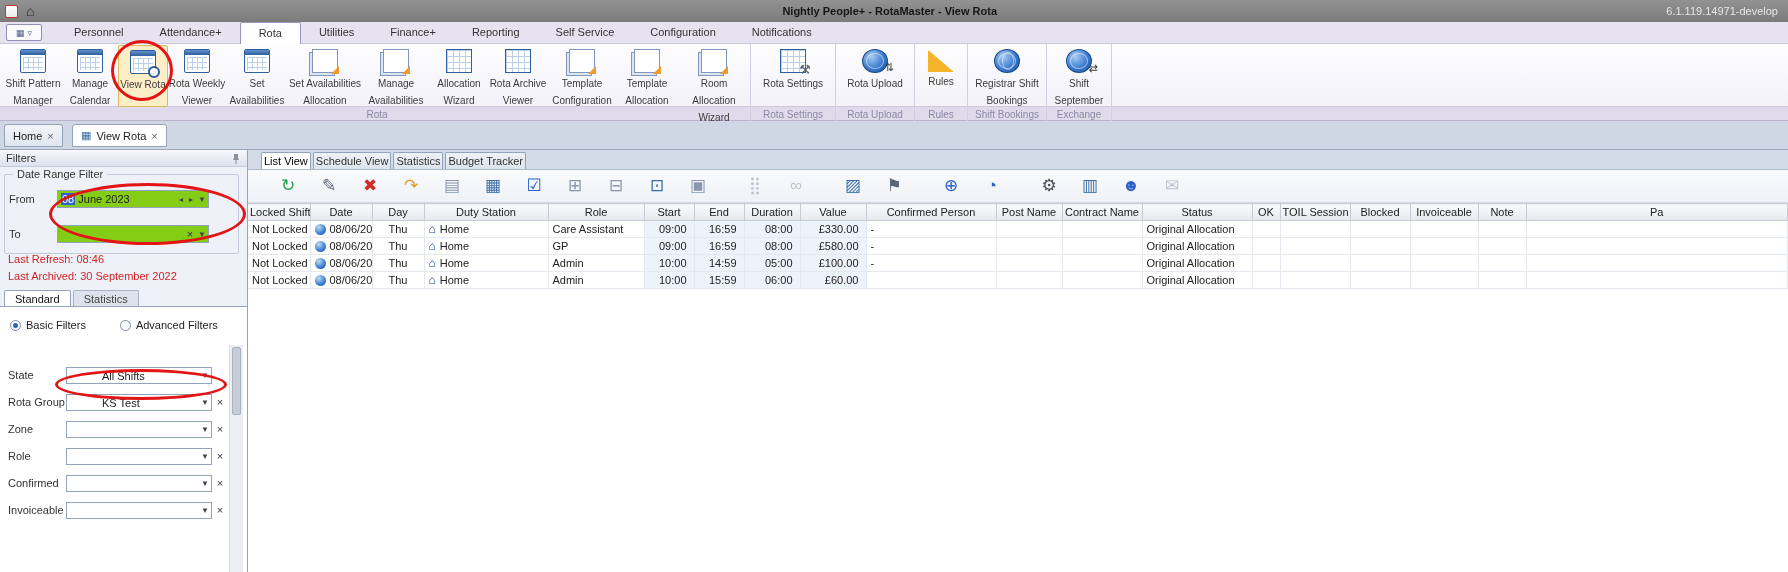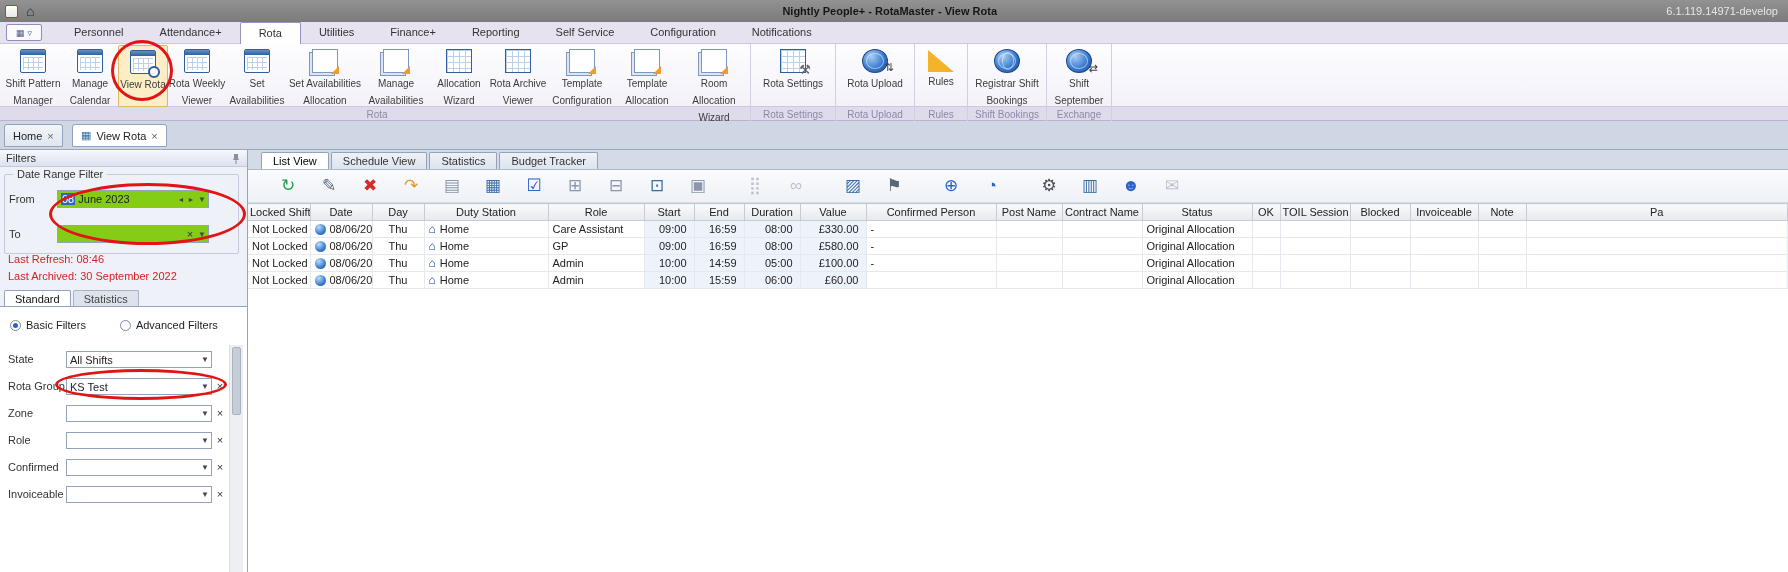--- a/index.html
+++ b/index.html
@@ -105,36 +105,36 @@
   .ftab { padding:2px 10px; border:1px solid #a7b2c4; border-bottom:none;
     border-radius:2px 2px 0 0; background:#dde3ec; color:#444; margin-right:2px; }
   .ftab.active { background:#fff; border-color:#93a3bb; color:#111; }
   .fwhite { position:absolute; left:0; right:0; top:156px; bottom:0; background:#fff;
     border-top:1px solid #93a3bb; }
   .radio-row { position:absolute; top:12px; left:10px; display:flex; gap:34px; }
   .radio-item { display:flex; align-items:center; gap:5px; }
   .rdot { width:11px; height:11px; border:1px solid #7a8aa8; border-radius:50%; background:#fff; position:relative; }
   .rdot.sel::after { content:""; position:absolute; left:2px; top:2px; width:5px; height:5px;
     border-radius:50%; background:#2b62c9; }
-  .frow { position:absolute; left:0; right:0; height:18px; }
+  .frow { position:absolute; left:0; right:0; height:18px;margin-top:16px; }
   .frow .flabel { position:absolute; left:8px; top:2px; }
   .combo { position:absolute; left:66px; width:146px; height:17px; background:#fff;
-    border:1px solid #93a3bb; display:flex; align-items:center; }
+    border:1px solid #93a3bb; display:flex; align-items:center;padding-left:32px; }
   .combo .cv { flex:1; padding:0 3px; white-space:nowrap; overflow:hidden; }
   .frow .clearx { position:absolute; left:214px; top:2px; }
   .vscroll { position:absolute; top:195px; bottom:0; left:229px; width:14px; background:#edeff3;
     border-left:1px solid #d8dce2; }
   .vthumb { position:absolute; top:2px; left:2px; width:9px; height:68px; background:#c7cdd8;
     border:1px solid #aab1bf; border-radius:2px; }
 
   
   .main { position:absolute; top:150px; left:248px; right:0; bottom:0; background:#fff; }
   .view-tabs { height:20px; background:#d3dbe7; border-bottom:1px solid #aeb9ca;
     display:flex; align-items:flex-end; padding-left:13px; }
-  .vtab { padding:2px 11px; border:1px solid #93a3bb; border-bottom:none;
+  .vtab { padding:2px 2px; border:1px solid #93a3bb; border-bottom:none;
     border-radius:2px 2px 0 0; background:linear-gradient(#eef2f7,#dde4ed);
     margin-right:2px; color:#333; cursor:default; }
   .vtab.active { background:#fff; color:#000; }
   .toolbar { height:33px; background:linear-gradient(#fafbfd,#eef1f6);
     border-bottom:1px solid #d6dbe4; display:flex; align-items:center;
     padding-left:30px; gap:21px; font-size:17px; }
   .tbi { width:20px; text-align:center; line-height:20px; cursor:default; }
   .gsep { margin-left:16px; }
   .c-green{color:#1fa24d;} .c-slate{color:#5a6575;} .c-red{color:#d42a2a;}
   .c-orange{color:#e09b2d;} .c-blue{color:#3a6ea5;} .c-dblue{color:#2b62c9;}

